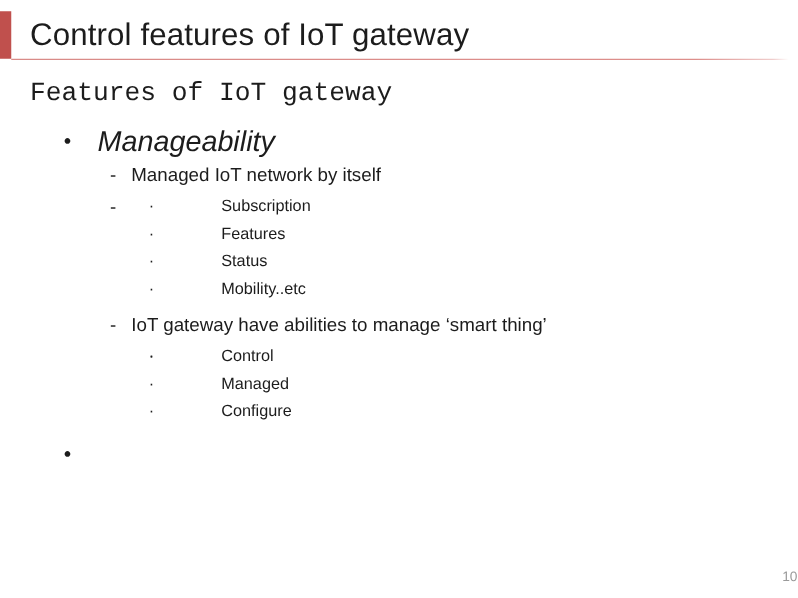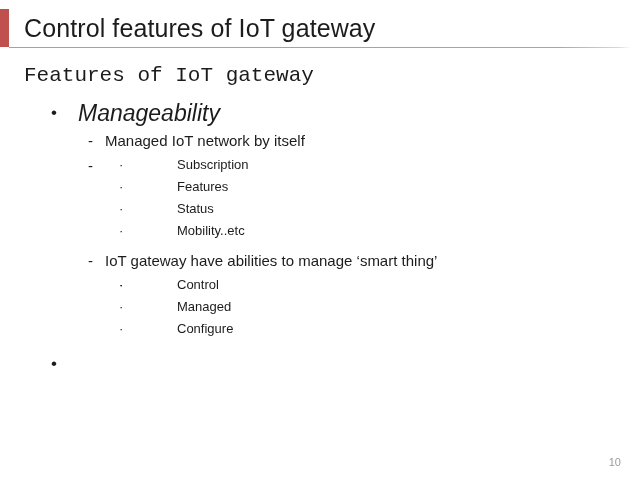--- a/index.html
+++ b/index.html
@@ -142,21 +142,21 @@
   .gap-lvl1 { margin-top: 11px; }
 
   .wrap-text {
     white-space: normal;
     max-width: 520px;
   }
 
   
   .page-number {
     position: absolute;
-    right: 17px;
+    right: 0;
     bottom: 10px;
     font-size: 11px;
     color: #9a9a9a;
   }
 </style>
 </head>
 <body>
 
 <div class="slide">
 

